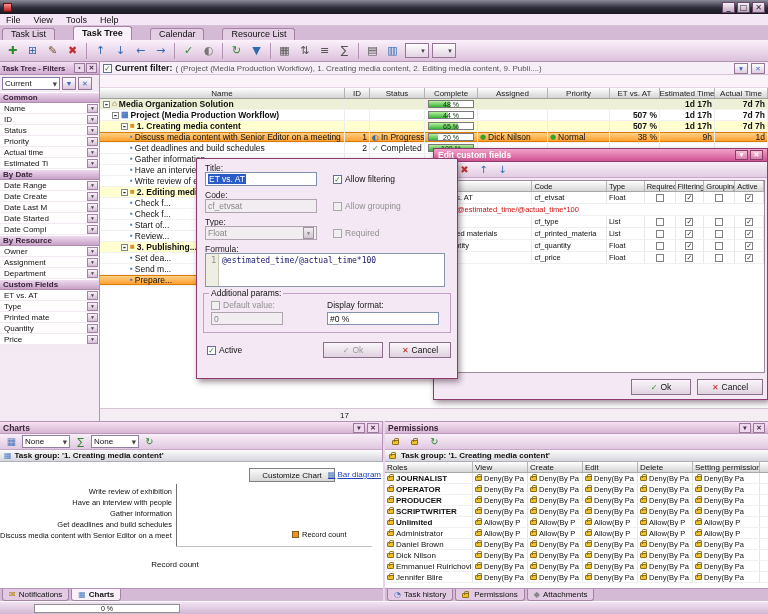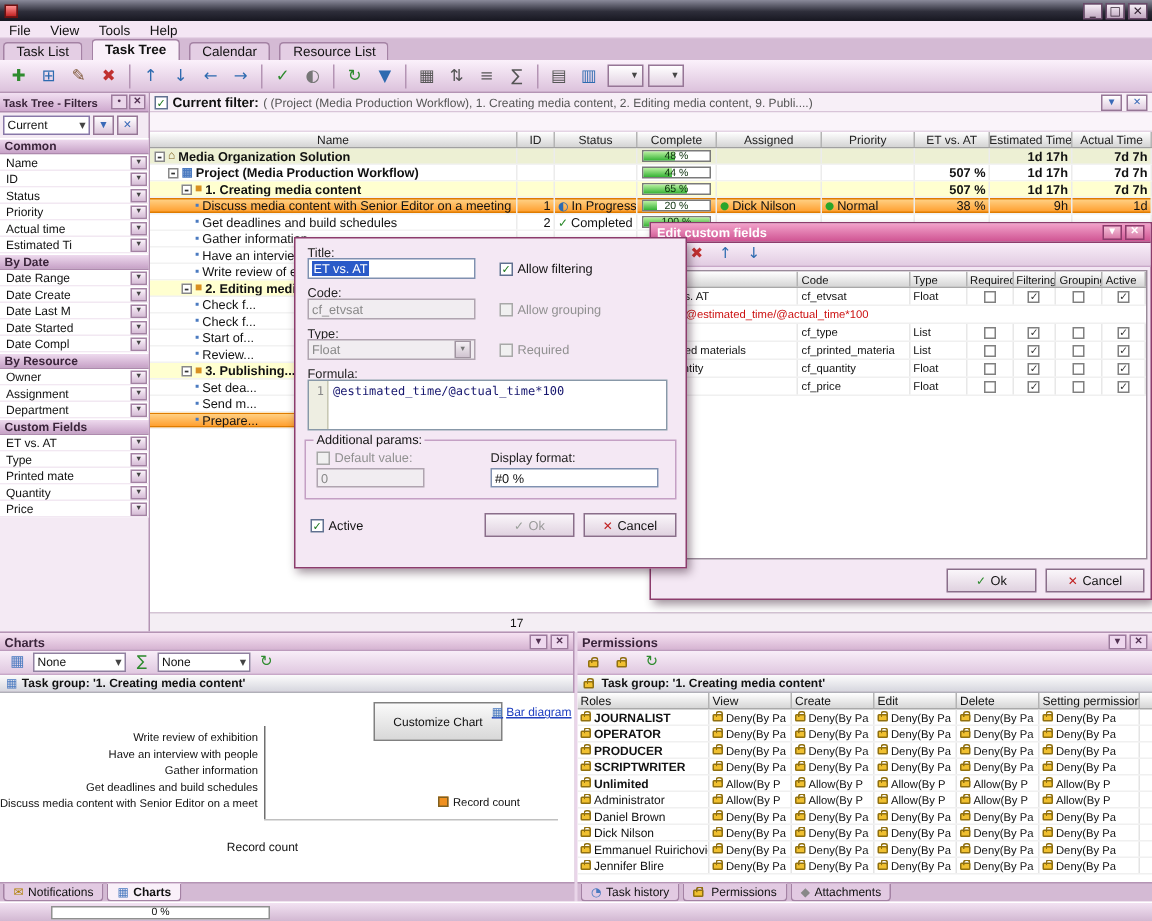--- a/index.html
+++ b/index.html
@@ -7,21 +7,21 @@
 .ico,.tb-btn,.pt-btn,.win-btn,.cb,.mini-dd,.cf-cb,.bt-ico,.sico{font-family:"DejaVu Sans",sans-serif}
 
 #titlebar{position:absolute;left:0;top:0;width:768px;height:14px;background:linear-gradient(#8a8a9a,#2e2e3a 55%,#171721);color:#fff;display:flex;align-items:center;gap:3px;padding:0 3px;font-weight:bold}
 .app-ico{width:9px;height:9px;background:linear-gradient(#ff9090,#c02020);border:1px solid #701010;flex:none}
 #win-title{white-space:nowrap;overflow:hidden;font-size:8.5px}
 .win-btns{margin-left:auto;display:flex}
 .win-btn{width:13px;height:11px;background:linear-gradient(#f8f0f8,#c0a8c0);border:1px solid #6a4a6a;color:#2e1e2e;font-size:8px;line-height:9px;text-align:center;margin-left:2px}
 
 #menubar{position:absolute;left:0;top:14px;width:768px;height:12px;background:#f4e6f4;border-bottom:1px solid #d8c0d8;display:flex;align-items:center;gap:13px;padding:0 6px}
 
-#tabbar{position:absolute;left:0;top:26px;width:768px;height:14px;background:#d4bad4;display:flex;align-items:flex-end;gap:6px;padding:0 2px}
+#tabbar{position:absolute;left:0;top:26px;width:768px;height:14px;background:#d4bad4;display:flex;align-items:flex-end;gap:18px;padding:0 2px}
 .tab{height:12px;line-height:11px;padding:0 8px;background:#e4cee4;border:1px solid #a482a4;border-bottom:none;border-radius:3px 3px 0 0}
 .tab.active{background:#f9f0f9;font-weight:bold;height:14px;line-height:13px}
 
 #toolbar1{position:absolute;left:0;top:40px;width:768px;height:22px;background:linear-gradient(#fbf1fb,#dcc2dc);border-bottom:1px solid #b494b4;display:flex;align-items:center;gap:1px;padding:0 3px}
 .tb-btn{width:19px;height:18px;display:flex;align-items:center;justify-content:center;font-size:11px;border:1px solid transparent;border-radius:2px}
 .tb-sep{width:1px;height:16px;background:#b494b4;margin:0 3px}
 .tb-dd{width:24px;height:15px;background:linear-gradient(#fff,#e2d2e2);border:1px solid #967696;font-size:6px;display:flex;align-items:center;justify-content:flex-end;padding:0 2px;color:#444;margin-left:2px}
 
 #filters-panel{position:absolute;left:0;top:62px;width:100px;height:359px;background:#f4eaf4;border-right:1px solid #b494b4}
 .fp-header{height:13px;background:linear-gradient(#f2e0f2,#cfaacf);border-bottom:1px solid #ae8aae;display:flex;align-items:center;font-size:7.5px;font-weight:bold;padding:0 2px;color:#3a243a}
@@ -96,25 +96,25 @@
 .cw0{width:94px}.cw1{width:75px}.cw2{width:38px}.cw3{width:31px}.cw4{width:29px}.cw5{width:31px}.cw6{width:29px}
 .cf-row{display:flex;height:12px;border-bottom:1px solid #f0f0f0;align-items:stretch}
 .cf-formula{height:12px;border-bottom:1px solid #f0f0f0;color:#cc1010;padding-left:18px;display:flex;align-items:center}
 .cf-cb{width:8px;height:8px;border:1px solid #808080;background:#fff;font-size:7px;line-height:7px;text-align:center;color:#333;margin:auto}
 .cbc{justify-content:center}
 
 .panel{position:absolute;background:#ead6ea;border-top:1px solid #b494b4}
 .p-title{height:12px;background:linear-gradient(#f6e2f2,#d6b4d2);display:flex;align-items:center;font-weight:bold;font-size:8.5px;padding:0 3px;color:#3a243a;border-bottom:1px solid #bc9abc}
 .p-btn{width:12px;height:10px;margin-left:2px;background:#eed8ee;border:1px solid #9c7a9c;font-size:6.5px;line-height:8px;text-align:center;color:#503050}
 .p-toolbar{height:16px;display:flex;align-items:center;gap:2px;padding:0 3px;background:linear-gradient(#f8eef8,#e0c8e0);border-bottom:1px solid #c8a8c8}
-.p-select{width:62px;height:13px;background:#fff;border:1px solid #9080a0;display:flex;align-items:center;justify-content:space-between;padding:0 2px;font-size:8px}
+.p-select{width:48px;height:13px;background:#fff;border:1px solid #9080a0;display:flex;align-items:center;justify-content:space-between;padding:0 2px;font-size:8px}
 .p-group{height:12px;background:linear-gradient(#fcfcfc,#d6d6de);border-bottom:1px solid #b0b0b8;display:flex;align-items:center;gap:3px;font-weight:bold;font-size:8px;padding:0 4px}
 #charts-panel{left:0;top:421px;width:383px;height:167px;border-right:1px solid #b494b4}
 .chart-area{position:absolute;left:0;top:40px;width:383px;height:127px;background:#fff}
-.customize-btn{position:absolute;right:48px;top:6px;width:86px;height:26px;background:linear-gradient(#fafafa,#d8d8d8);border:1px solid #808080;font-size:8px;display:flex;align-items:center;justify-content:center}
+.customize-btn{position:absolute;right:48px;top:6px;width:86px;height:14px;background:linear-gradient(#fafafa,#d8d8d8);border:1px solid #808080;font-size:8px;display:flex;align-items:center;justify-content:center}
 .bar-link{position:absolute;right:2px;top:8px;color:#2040c0;text-decoration:underline;font-size:8px;display:flex;gap:2px;align-items:center}
 .ch-label{position:absolute;left:0;width:172px;text-align:right;font-size:7.5px;height:11px;line-height:11px;white-space:nowrap;overflow:hidden}
 .ch-bar{position:absolute;left:178px;height:7px;background:#f09020}
 .ch-axis{position:absolute;left:176px;top:22px;width:1px;height:62px;background:#707070}
 .ch-base{position:absolute;left:176px;top:84px;width:196px;height:1px;background:#c0c0c0}
 .ch-legend{position:absolute;left:292px;top:68px;display:flex;align-items:center;gap:3px;font-size:7.5px}
 .lg-sq{width:7px;height:7px;border:1px solid #806020;display:inline-block}
 .ch-xlabel{position:absolute;left:110px;top:98px;width:130px;text-align:center;font-size:8px}
 #perm-panel{left:385px;top:421px;width:383px;height:167px}
 .perm-grid{position:absolute;left:0;top:40px;width:383px;height:127px;background:#fff;overflow:hidden}

